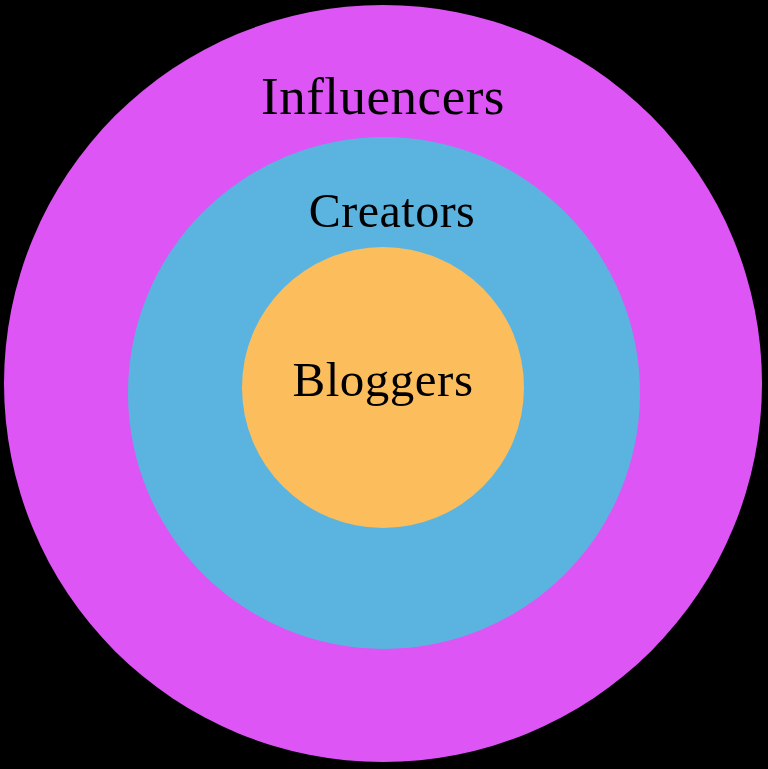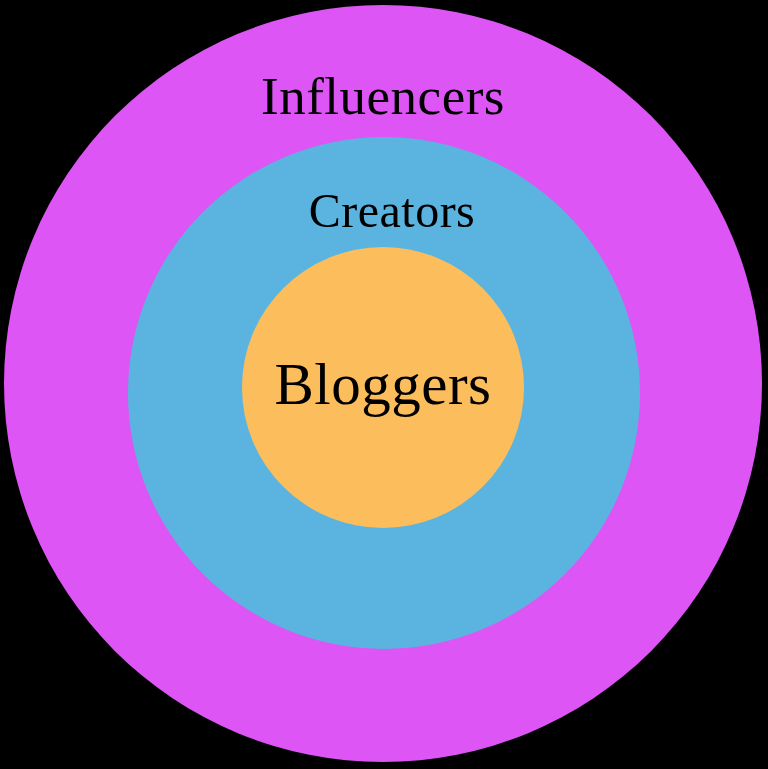--- a/index.html
+++ b/index.html
@@ -62,21 +62,21 @@
     font-size: 53px;
   }
   #label-middle {
     left: 8px;
     top: 50px;
     font-size: 48px;
   }
   #label-inner {
     left: 0;
     top: 108px;
-    font-size: 59px;
+    font-size: 49px;
   }
 </style>
 </head>
 <body>
 
 <div id="diagram-canvas">
 
   <div class="ring" id="ring-outer">
     <div class="ring-label" id="label-outer">Influencers</div>
   </div>

